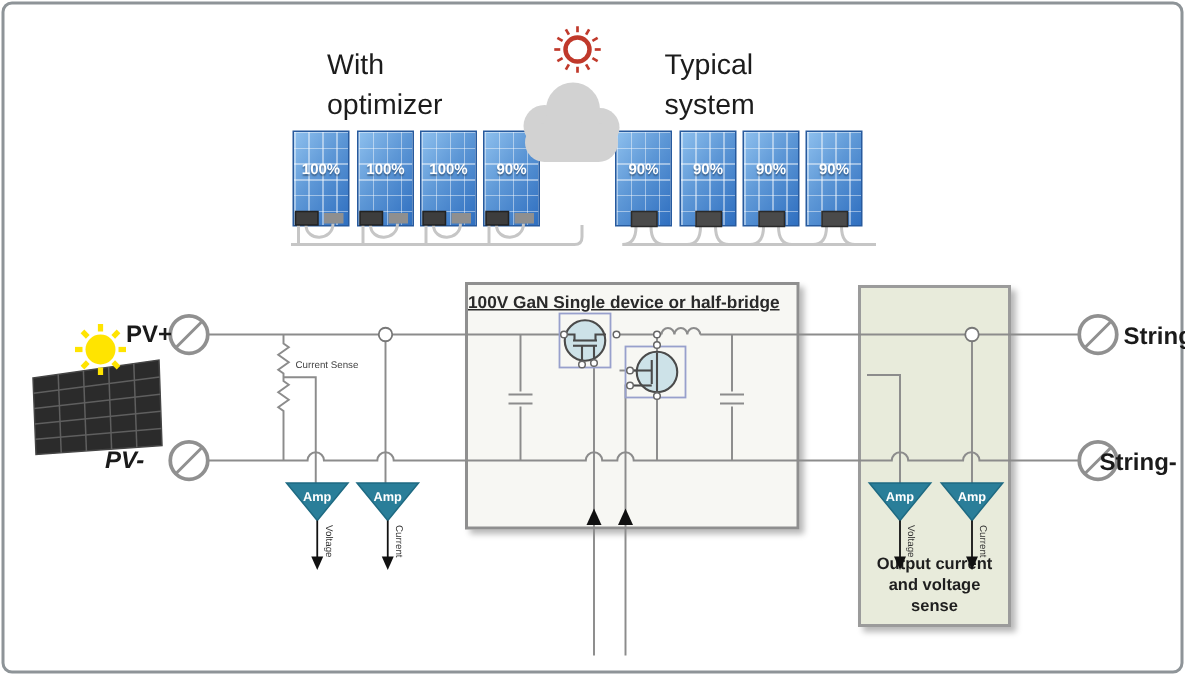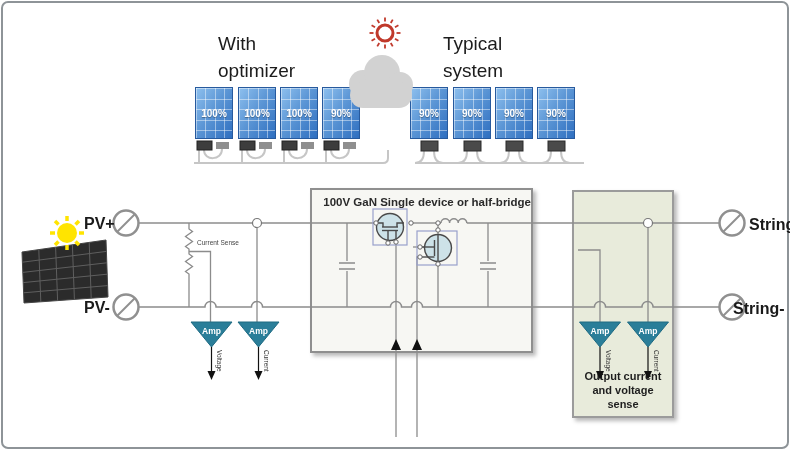--- a/index.html
+++ b/index.html
@@ -2,40 +2,40 @@
 <html><head>
 <meta charset="utf-8">
 <style>
   html,body{margin:0;padding:0;background:#fff;}
   .canvas{position:relative;width:790px;height:450px;background:#fff;overflow:hidden;
           font-family:"Liberation Sans","DejaVu Sans",sans-serif;}
   .frame{position:absolute;inset:1px;border:2px solid #8e9498;border-radius:7px;z-index:0;}
   .heading{position:absolute;z-index:3;font-size:19px;color:#1c1c1c;line-height:27px;}
   #h-left{left:218px;top:30px;width:118px;}
   #h-right{left:443px;top:30px;width:100px;}
-  .pv-panel{position:absolute;top:87px;width:38px;height:52px;z-index:1;
+  .pv-panel{position:absolute;top:87px;width:38px;height:64px;z-index:1;
     border:1px solid #275a9e;box-sizing:border-box;
     background-image:
       repeating-linear-gradient(to right, rgba(255,255,255,.45) 0 1px, transparent 1px 9.4px),
       repeating-linear-gradient(to bottom, rgba(255,255,255,.45) 0 1px, transparent 1px 10.5px),
       linear-gradient(125deg,#8ec0ee 0%,#5d97d6 45%,#2f6fc0 100%);}
   .pv-label{position:absolute;left:0;top:20px;width:100%;text-align:center;
     font-size:10px;font-weight:bold;color:#fff;text-shadow:0 1px 1px rgba(0,0,0,.35);}
   .block{position:absolute;z-index:1;box-sizing:border-box;border:2px solid #9b9b9b;
     box-shadow:3px 3px 4px rgba(0,0,0,.28);}
   .sense{background:#e8ebdb;}
   #block-input{left:176px;top:188px;width:110px;height:231px;}
   #block-output{left:572px;top:190px;width:102px;height:228px;}
   #block-gan{left:310px;top:188px;width:223px;height:165px;background:#f7f7f3;border-color:#8f8f8f;}
   .block-title{position:absolute;bottom:5px;left:0;width:100%;text-align:center;
     font-size:11px;font-weight:bold;color:#1e1e1e;line-height:14px;padding:0 6px;box-sizing:border-box;}
-  .gan-title{position:absolute;top:6px;left:0;width:100%;text-align:right;
-    font-size:11.5px;font-weight:bold;color:#2a2a2a;}
+  .gan-title{position:absolute;top:6px;left:0;width:100%;text-align:left;
+    font-size:11.5px;font-weight:bold;color:#2a2a2a;text-decoration:underline;}
   .term-label{position:absolute;z-index:3;font-size:16px;font-weight:bold;color:#1a1a1a;}
-  #lbl-pvp{left:84px;top:215px;} #lbl-pvm{left:84px;top:299px;}
+  #lbl-pvp{left:84px;top:215px;} #lbl-pvm{left:70px;top:299px;font-style:italic;}
   #lbl-strp{left:749px;top:216px;} #lbl-strm{left:733px;top:300px;text-align:center;}
   svg.overlay{position:absolute;left:0;top:0;z-index:2;pointer-events:none;}
   svg text{font-family:"Liberation Sans","DejaVu Sans",sans-serif;}
 </style>
 </head>
 <body>
 
 <div class="canvas">
   <div class="frame"></div>
 

